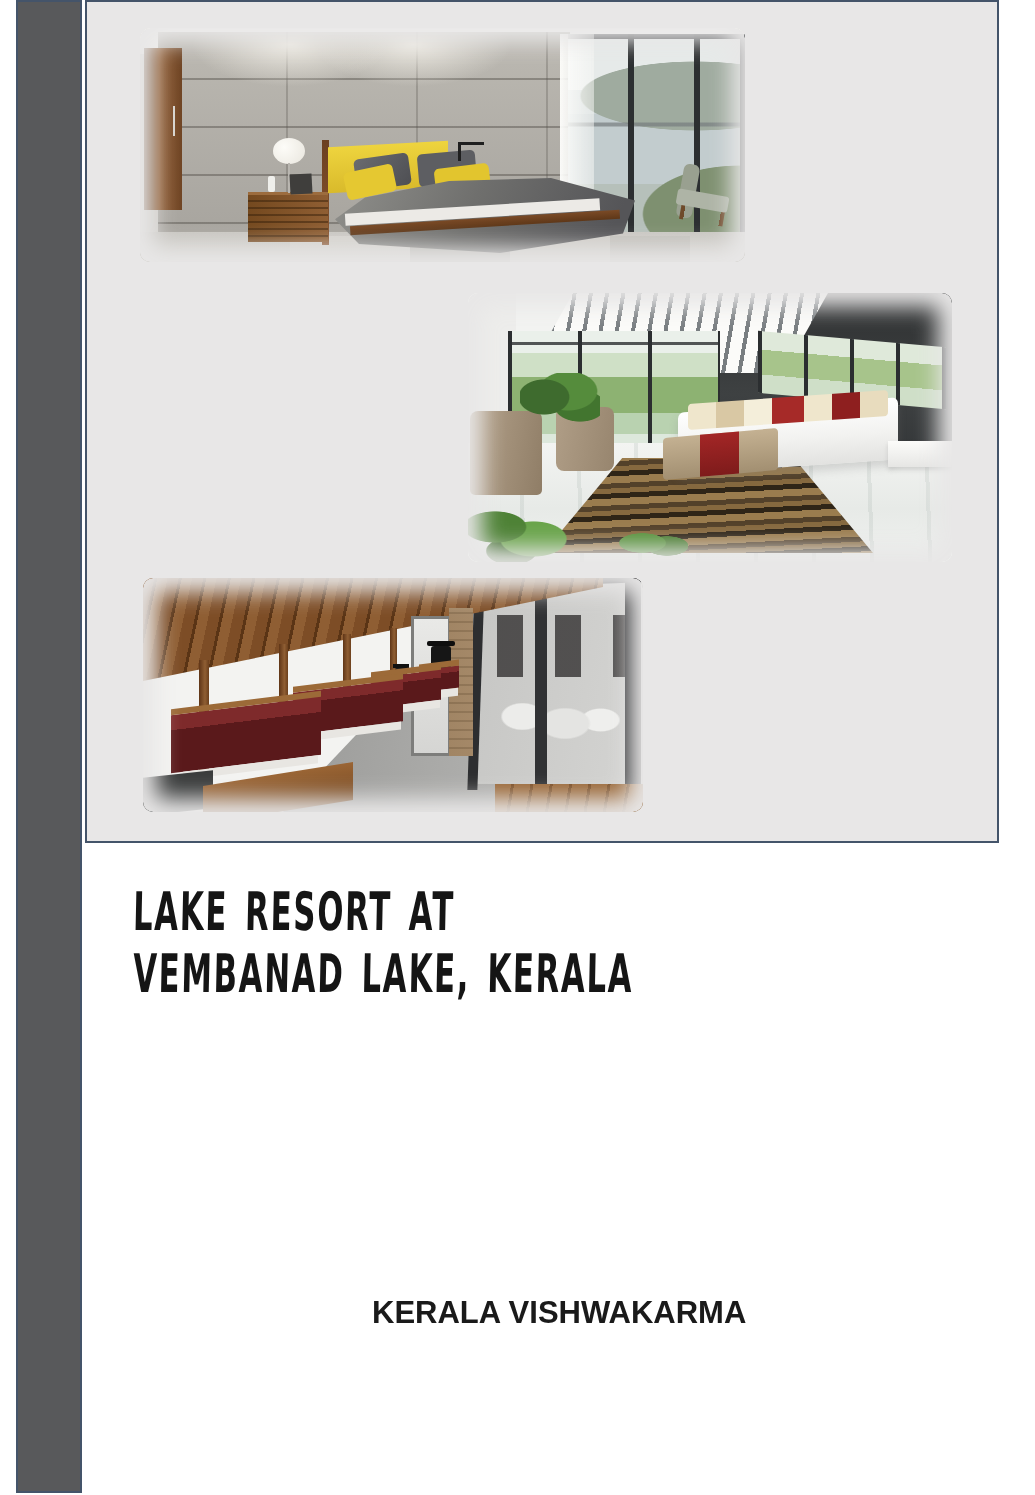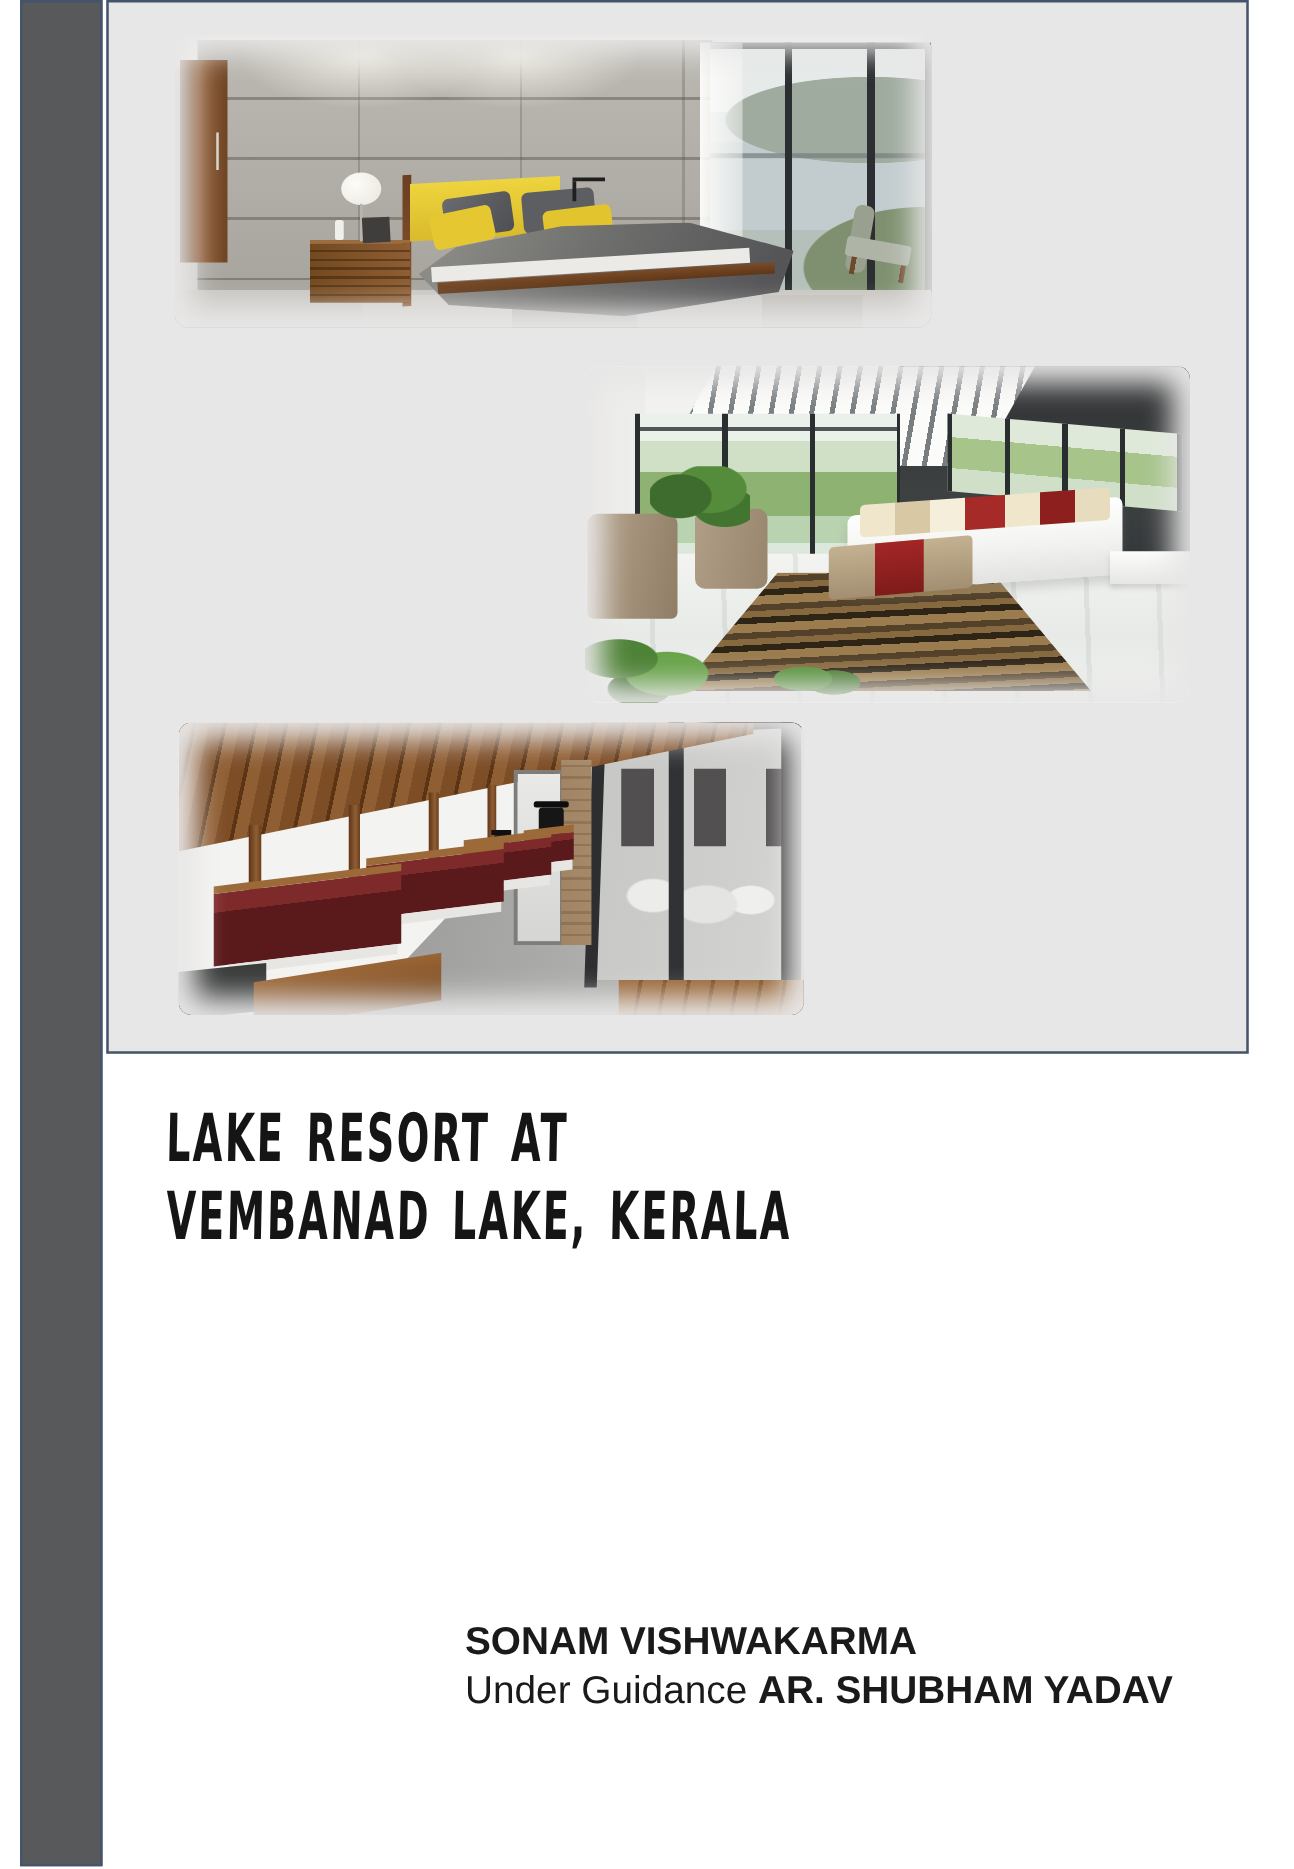--- a/index.html
+++ b/index.html
@@ -224,17 +224,16 @@
     </div>
 
   </div>
 
   <div class="title abs">
     <div class="tline">LAKE RESORT AT</div>
     <div class="tline">VEMBANAD LAKE, KERALA</div>
   </div>
 
   <div class="credits abs">
-    <div class="author">SONAM VISHWAKARMA</div>
-    <div class="guidance"><span>Under Guidance </span><span class="bold">AR. SHUBHAM YADAV</span></div>
+    <div class="author">KERALA VISHWAKARMA</div>
   </div>
 
 </div>
 
 </body></html>

